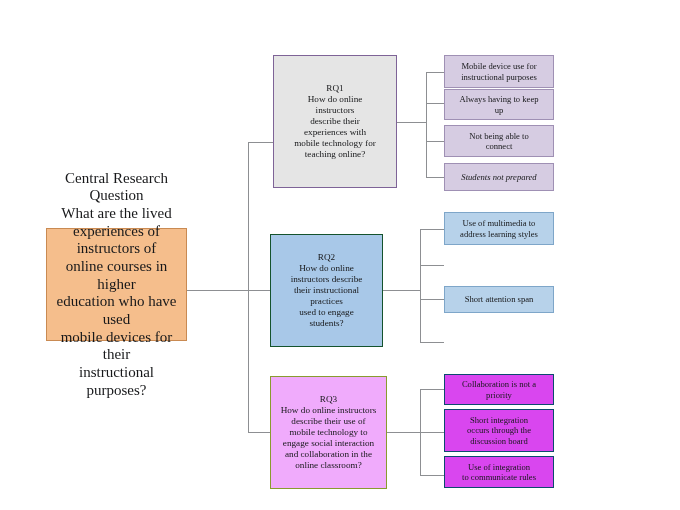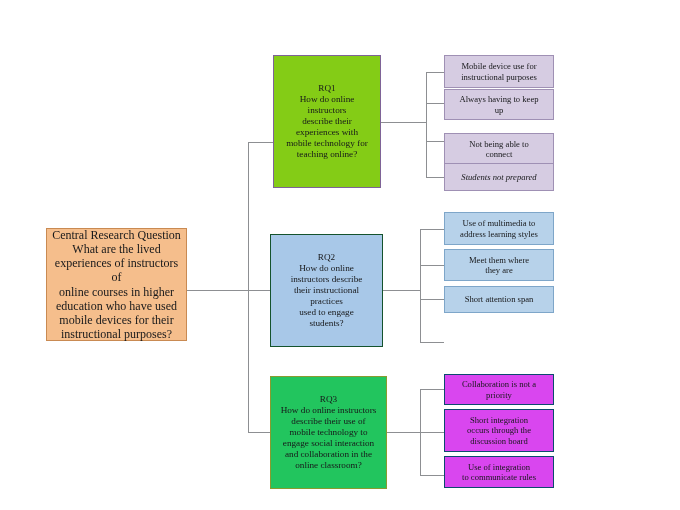--- a/index.html
+++ b/index.html
@@ -28,50 +28,50 @@
     z-index: 3;
   }
   
   #central {
     left: 46px;
     top: 228px;
     width: 141px;
     height: 113px;
     background: #f5be8c;
     border: 1px solid #c98a52;
-    font-size: 12px;
+    font-size: 15px;
     padding: 3px 5px;
   }
   
   .rq {
     font-size: 9.2px;
     padding: 3px 5px;
   }
   #rq1 {
     left: 273px;
     top: 55px;
-    width: 108px;
+    width: 124px;
     height: 133px;
-    background: #84cc16;
+    background: #e5e5e5;
     border: 1px solid #7e6397;
   }
   #rq2 {
     left: 270px;
     top: 234px;
     width: 113px;
     height: 113px;
     background: #a8c8e8;
     border: 1px solid #14532d;
   }
   #rq3 {
     left: 270px;
     top: 376px;
     width: 117px;
     height: 113px;
-    background: #22c55e;
+    background: #f0abfc;
     border: 1px solid #899b2f;
   }
   
   .leaf {
     left: 444px;
     width: 110px;
     font-size: 8.6px;
     padding: 2px 4px;
   }
   .leaf-purple {
@@ -139,36 +139,34 @@
 instructors
 describe their
 experiences with
 mobile technology for
 teaching online?</div>
 
   <div class="node leaf leaf-purple" style="top:55px; height:33px;">Mobile  device use for
 instructional  purposes</div>
   <div class="node leaf leaf-purple" style="top:89px; height:31px;">Always having  to keep
 up</div>
-  <div class="node leaf leaf-purple" style="top:133px; height:32px;">Not being  able to
+  <div class="node leaf leaf-purple" style="top:125px; height:32px;">Not being  able to
 connect</div>
   <div class="node leaf leaf-purple" style="top:163px; height:28px;font-style:italic;">Students not prepared</div>
 
   <div class="node rq" id="rq2">RQ2
 How do online
 instructors describe
 their instructional
 practices
 used to engage
 students?</div>
 
   <div class="node leaf leaf-blue" style="top:212px; height:33px;">Use of multimedia  to
 address learning  styles</div>
-  <div class="node leaf leaf-blue" style="top:249px; height:32px;">Meet them where
-they are</div>
   <div class="node leaf leaf-blue" style="top:286px; height:27px;">Short attention  span</div>
 
   <div class="node rq" id="rq3">RQ3
 How do online  instructors
 describe their use of
 mobile  technology to
 engage social interaction
 and collaboration in the
 online classroom?</div>
 

